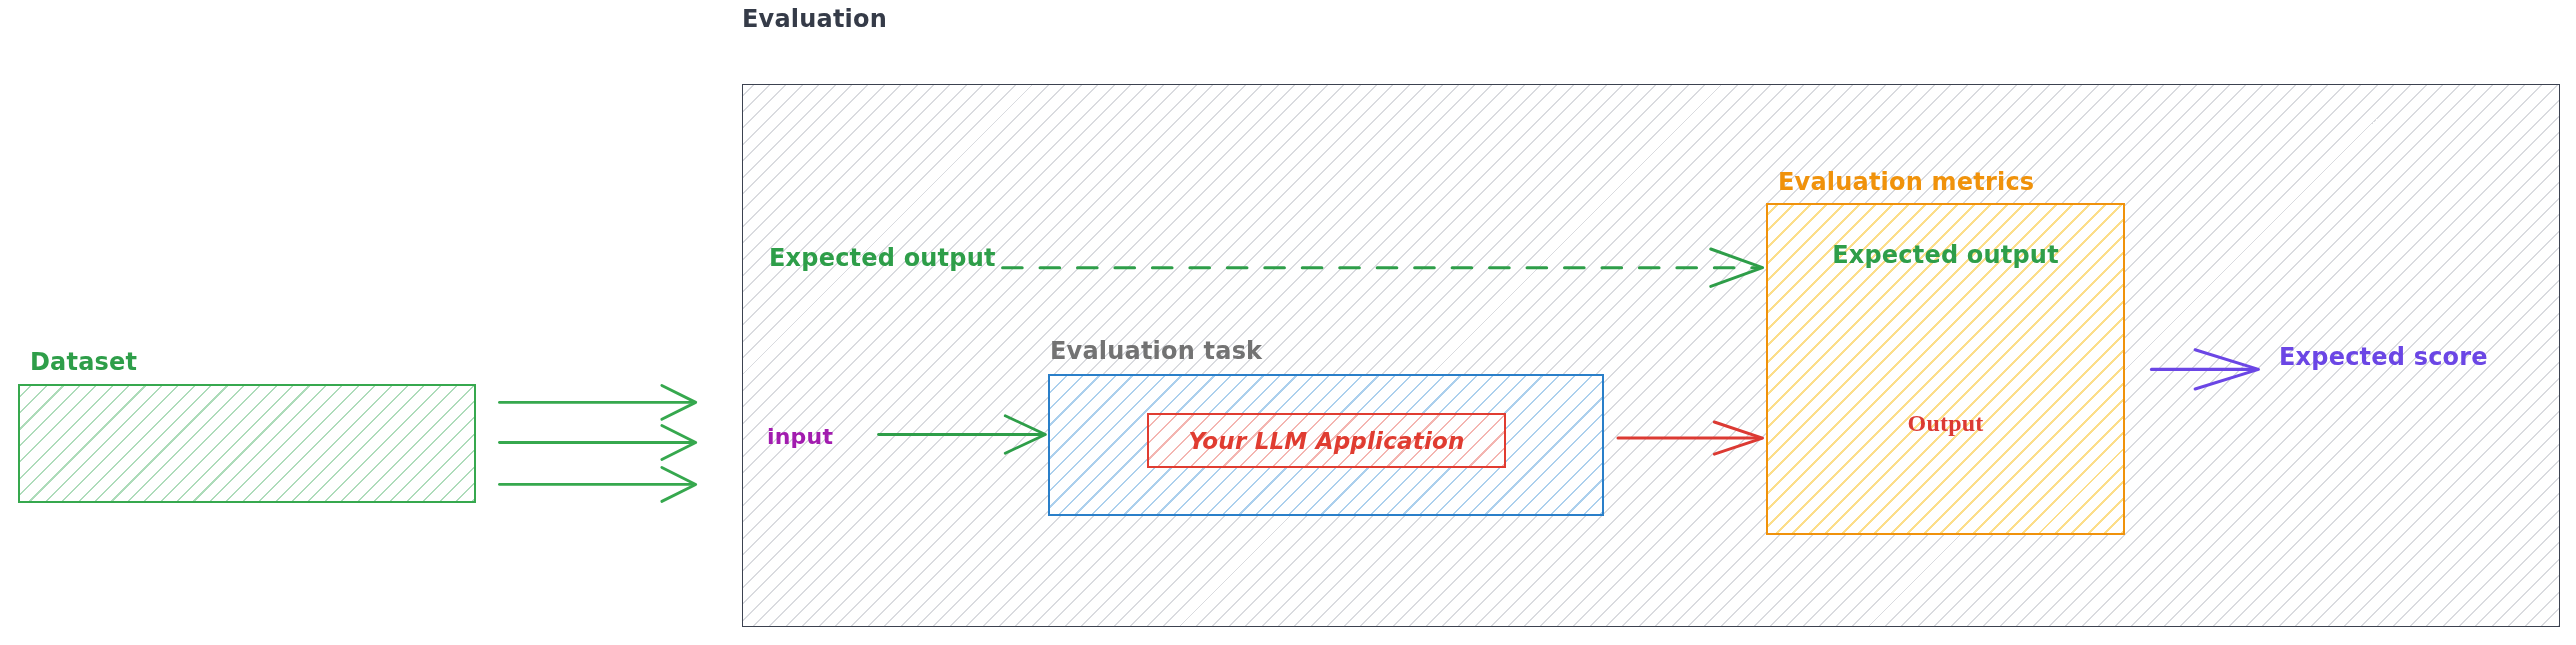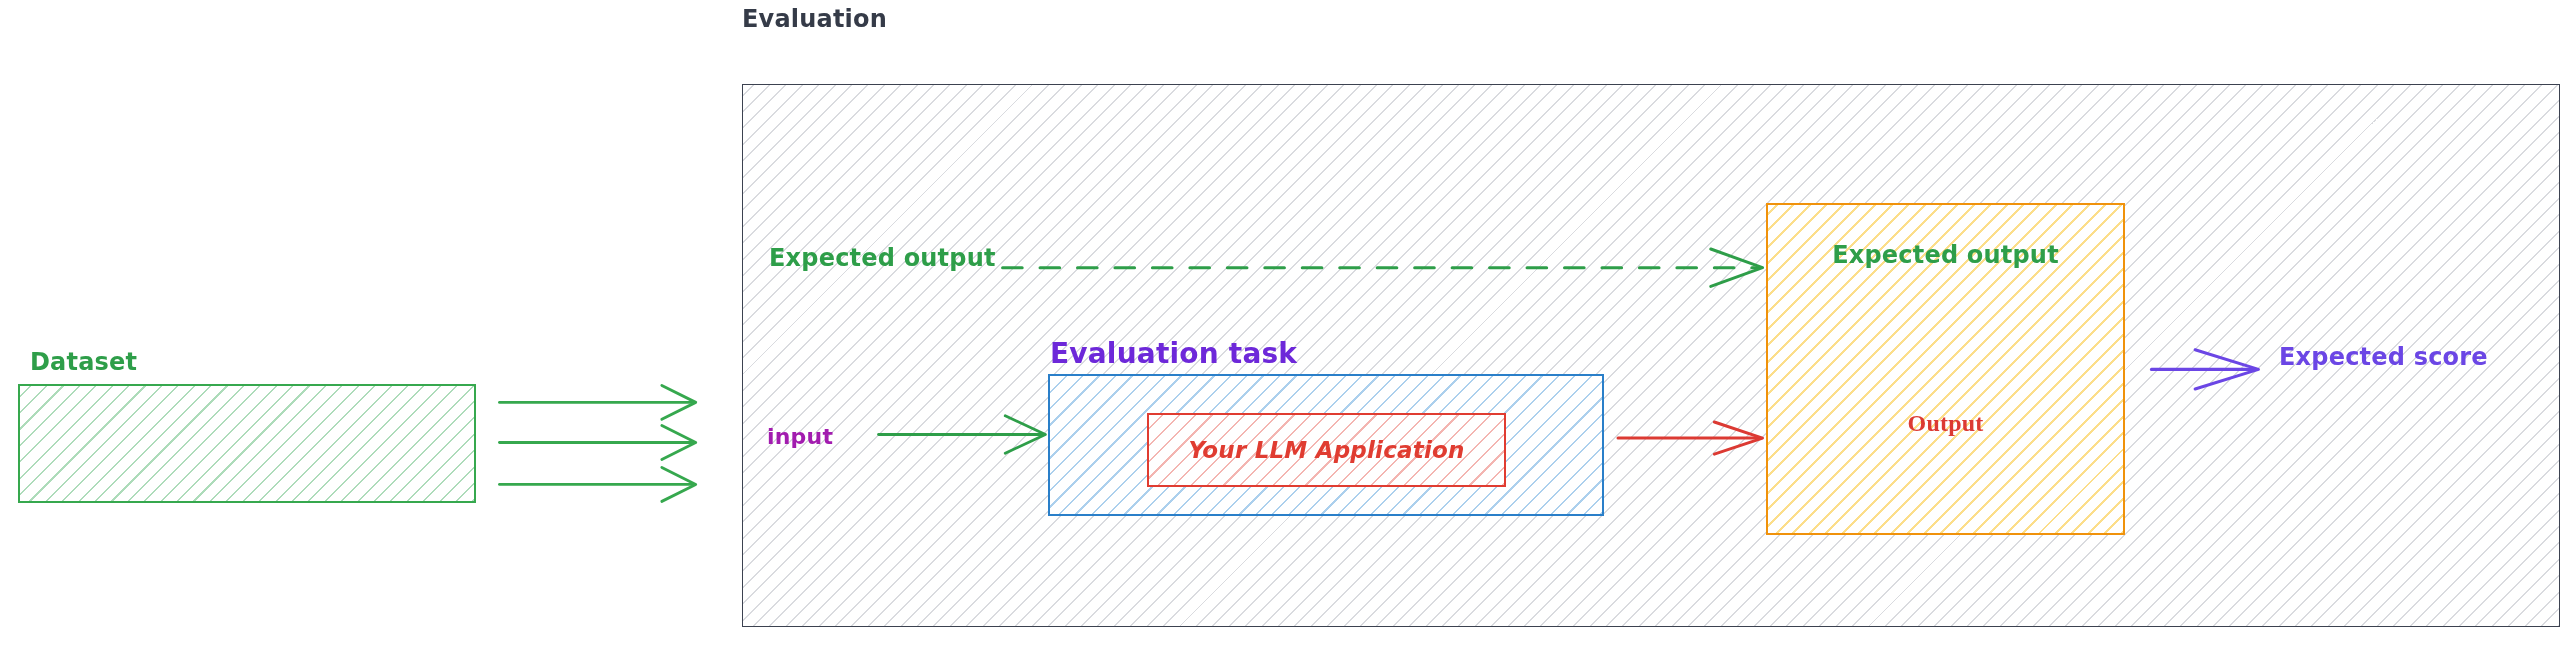--- a/index.html
+++ b/index.html
@@ -73,41 +73,41 @@
     left: 18px; top: 384px; width: 458px; height: 119px;
     border: 2.2px solid #36a84e;
     background-color: #ffffff;
   }
   #evaluation-task-box {
     left: 1048px; top: 374px; width: 556px; height: 142px;
     border: 2.2px solid #2a7fc9;
     background-color: #ffffff;
   }
   #llm-application-box {
-    left: 1147px; top: 413px; width: 359px; height: 74px;
+    left: 1147px; top: 413px; width: 359px; height: 55px;
     border: 2.2px solid #e03c31;
     background-color: #ffffff;
     display: flex; align-items: center; justify-content: center;
   }
   #evaluation-metrics-box {
     left: 1766px; top: 203px; width: 359px; height: 332px;
     border: 2.2px solid #f0920b;
     background-color: #ffffff;
   }
 
   
   .label {
     font-family: "DejaVu Sans", sans-serif;
     font-weight: 700;
     white-space: nowrap;
     letter-spacing: 0.2px;
   }
   #experiment-title { left: 742px; top: 5.4px; font-size: 24px; color: #353b48; }
   #dataset-title    { left: 30px;  top: 348px; font-size: 24px; color: #2e9e49; }
-  #evaluation-task-title { left: 1050px; top: 337px; font-size: 28px; color: #6d28d9; }
+  #evaluation-task-title { left: 1050px; top: 337px; font-size: 24px; color: #737373; }
   #evaluation-metrics-title { left: 1778px; top: 168px; font-size: 24px; color: #f0920b; }
 
   #input-label { left: 767px; top: 424px; font-size: 22px; color: #a21caf; }
   #expected-output-flow-label { left: 769px; top: 244px; font-size: 24px; color: #2e9e49; }
   #feedback-score-label { left: 2279px; top: 343px; font-size: 24px; color: #6b46e5; }
 
   #metrics-expected-output { left: 0; right: 0; top: 36px; text-align: center;
                              font-size: 24px; color: #2e9e49; }
   #metrics-output { left: 0; right: 0; top: 205px; text-align: center;
                     font-size: 24px; color: #dc3a33; font-family: Liberation Serif, serif; }
@@ -135,20 +135,21 @@
   <div class="abs label" id="input-label">input</div>
 
   <div class="abs label" id="evaluation-task-title">Evaluation task</div>
 
   <div class="abs box hatch-blue" id="evaluation-task-box"></div>
 
   <div class="abs box hatch-red" id="llm-application-box">
     <span class="label" id="llm-application-label">Your LLM Application</span>
   </div>
 
+  <div class="abs label" id="evaluation-metrics-title">Evaluation metrics</div>
 
   <div class="abs box hatch-amber" id="evaluation-metrics-box">
     <div class="abs label" id="metrics-expected-output">Expected output</div>
     <div class="abs label" id="metrics-output">Output</div>
   </div>
 
   <div class="abs label" id="feedback-score-label">Expected score</div>
 
   <svg class="overlay" viewBox="0 0 2888 724">
 

